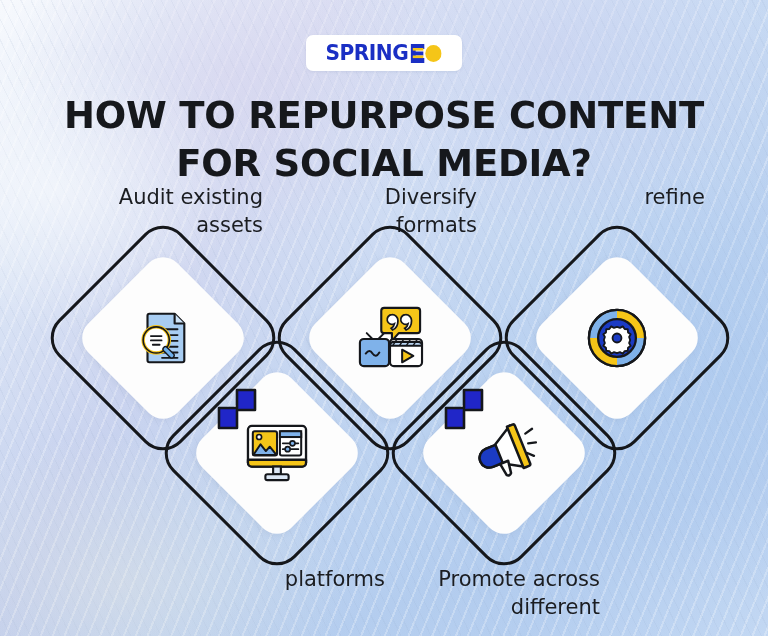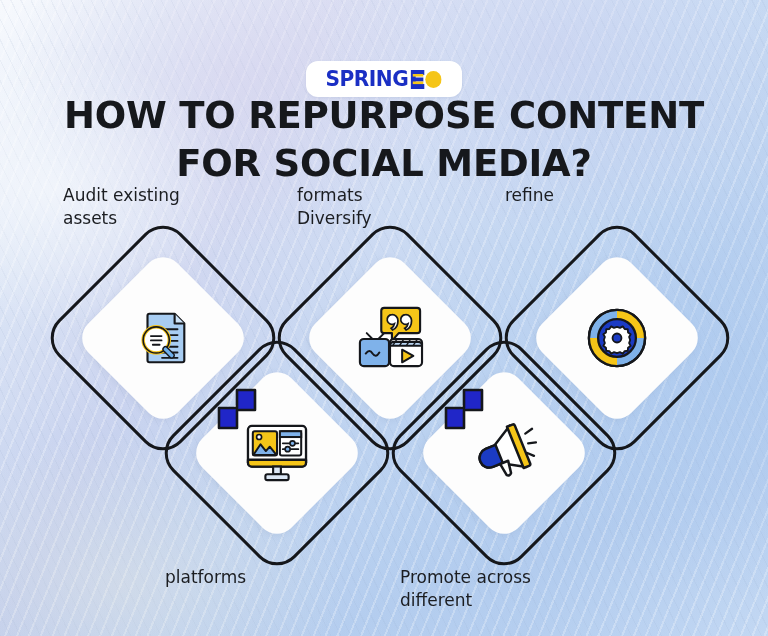--- a/index.html
+++ b/index.html
@@ -40,47 +40,46 @@
       radial-gradient(ellipse 260px 200px at 7% 30%, rgba(255,255,255,0.55), rgba(255,255,255,0) 70%),
       radial-gradient(ellipse 300px 240px at 30% 12%, rgba(212,205,235,0.40), rgba(255,255,255,0) 72%),
       radial-gradient(ellipse 330px 260px at 72% 8%, rgba(196,198,236,0.35), rgba(255,255,255,0) 70%),
       radial-gradient(ellipse 280px 300px at 96% 60%, rgba(166,198,238,0.40), rgba(255,255,255,0) 72%),
       radial-gradient(ellipse 320px 220px at 16% 92%, rgba(238,236,224,0.35), rgba(255,255,255,0) 70%);
   }
 
   
   #logo-wrap{
     position:absolute; left:306px; top:35px; width:156px; height:36px;
-    background:#ffffff; border-radius:12px;
+    background:#ffffff; border-radius:7px;
     display:flex; align-items:center; justify-content:center;
     box-shadow:0 1px 3px rgba(60,80,130,.10);
-    margin-top:26px;
   }
   #logo-text{
     font-family:"DejaVu Sans", sans-serif;
     font-weight:700; font-size:21px; letter-spacing:-0.5px;
     color:#1A2FC4; line-height:1; display:flex; align-items:center;
     transform:scaleX(.96);
   }
   #logo-mark{ display:inline-flex; align-items:center; margin-left:1px; }
 
   
   #title{
     position:absolute; left:0; top:92px; width:768px;
     text-align:center; color:#16181c;
     font-family:"DejaVu Sans", sans-serif;
     font-weight:700; font-size:37px; line-height:1.30;
     letter-spacing:-0.2px; text-transform:uppercase;
   }
 
   
   .label{
-    position:absolute; text-align:left;
+    position:absolute; text-align:right;
     font-family:"DejaVu Sans", sans-serif;
-    font-size:17px; font-weight:400; color:#1b1d21; line-height:1.33;
+    font-size:21px; font-weight:400; color:#1b1d21; line-height:1.33;
   }
   #label-0{ left:63px;  top:184px; width:200px; }
   #label-1{ left:297px; top:184px; width:180px; }
   #label-2{ left:505px; top:184px; width:200px; }
   #label-3{ left:165px; top:566px; width:220px; }
   #label-4{ left:400px; top:566px; width:200px; }
 
   
   .node{ position:absolute; width:174px; height:174px; }
   .node .outer{
@@ -138,22 +137,22 @@
   <div id="title">
     <div>HOW TO REPURPOSE CONTENT</div>
     <div>FOR SOCIAL MEDIA?</div>
   </div>
 
   <div class="label" id="label-0">
     <div>Audit existing</div>
     <div>assets</div>
   </div>
   <div class="label" id="label-1">
+    <div>Diversify</div>
     <div>formats</div>
-    <div>Diversify</div>
   </div>
   <div class="label" id="label-2">
     <div>refine</div>
   </div>
   <div class="label" id="label-3">
     <div>platforms</div>
   </div>
   <div class="label" id="label-4">
     <div>Promote across</div>
     <div>different</div>

